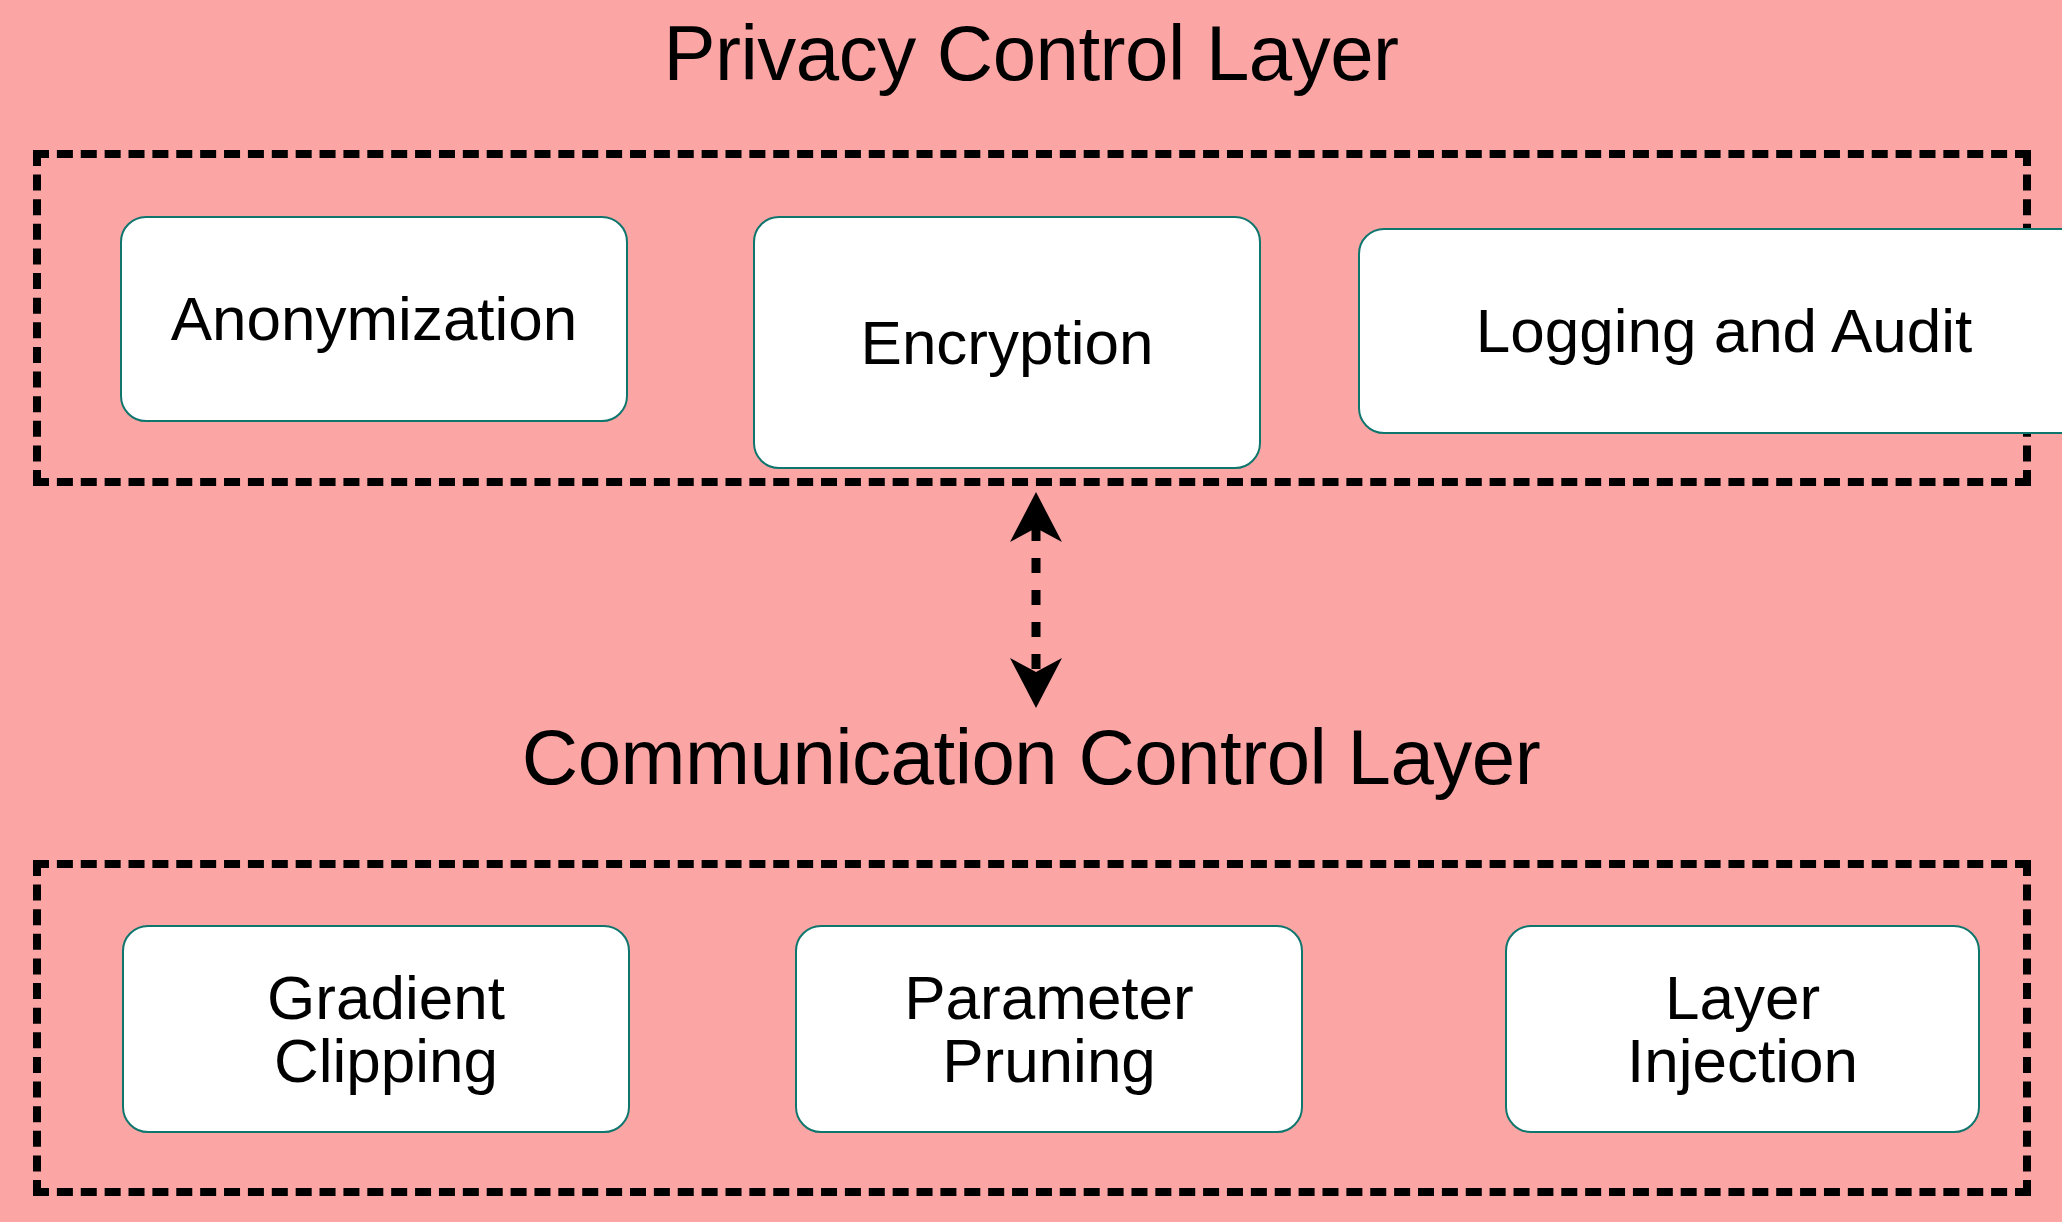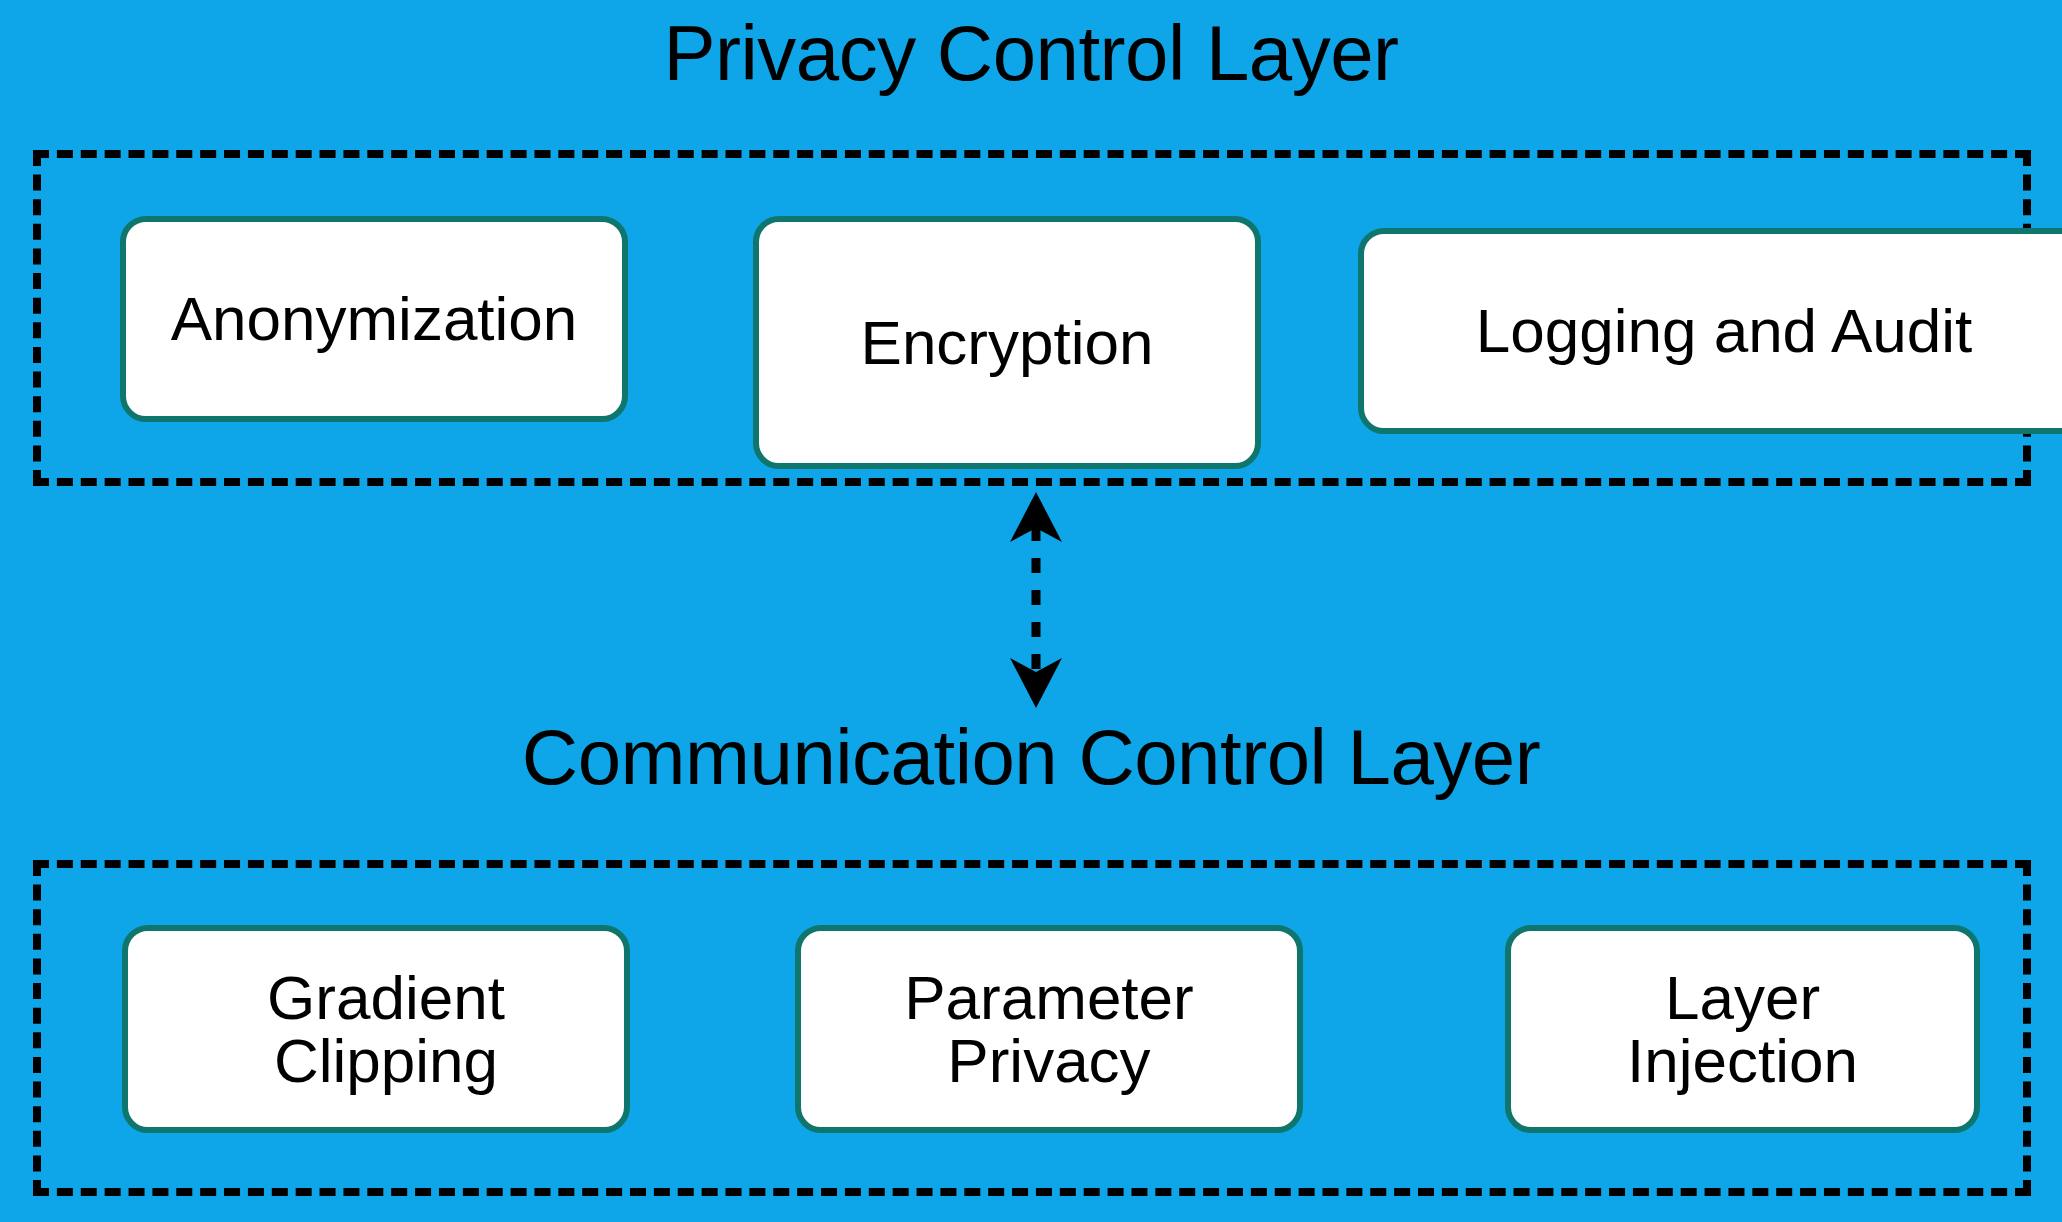--- a/index.html
+++ b/index.html
@@ -8,21 +8,21 @@
     background: #ffffff;
   }
   body {
     font-family: "Liberation Sans", sans-serif;
     color: #000000;
   }
   #diagram {
     position: relative;
     width: 2062px;
     height: 1222px;
-    background: #0ea5e9;
+    background: #fca5a5;
     overflow: hidden;
   }
 
   .layer-title {
     position: absolute;
     left: 0;
     width: 2062px;
     text-align: center;
     font-size: 78px;
     line-height: 1.0;
@@ -49,21 +49,21 @@
   #communication-container {
     left: 33px;
     top: 860px;
     width: 1998px;
     height: 336px;
   }
 
   .node-box {
     position: absolute;
     box-sizing: border-box;
-    border: 6px solid #0f766e;
+    border: 2px solid #0f766e;
     border-radius: 26px;
     background: #ffffff;
     display: flex;
     align-items: center;
     justify-content: center;
     text-align: center;
     font-size: 62px;
     line-height: 1.02;
     font-weight: 400;
     color: #000000;
@@ -125,21 +125,21 @@
   <div class="node-box" id="box-gradient-clipping">
     <span>
       <span class="label-line">Gradient</span>
       <span class="label-line">Clipping</span>
     </span>
   </div>
 
   <div class="node-box" id="box-parameter-pruning">
     <span>
       <span class="label-line">Parameter</span>
-      <span class="label-line">Privacy</span>
+      <span class="label-line">Pruning</span>
     </span>
   </div>
 
   <div class="node-box" id="box-noise-injection">
     <span>
       <span class="label-line">Layer</span>
       <span class="label-line">Injection</span>
     </span>
   </div>
 

